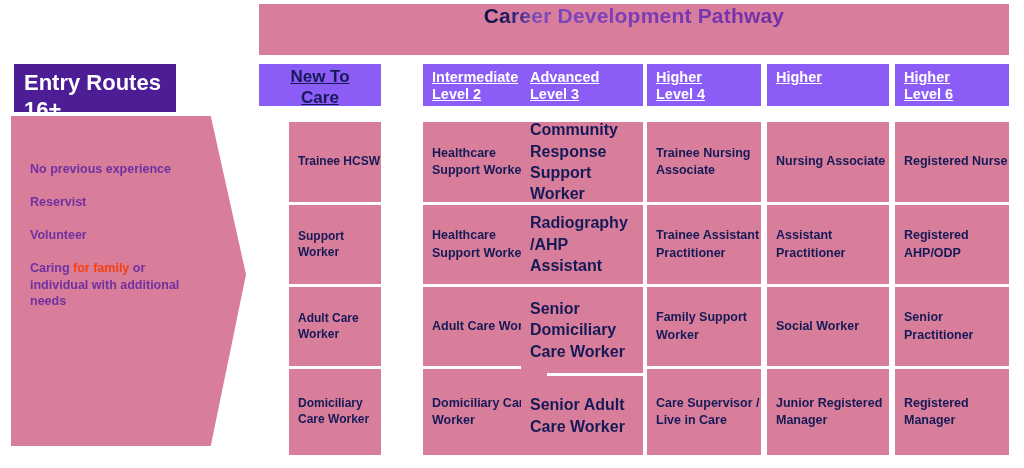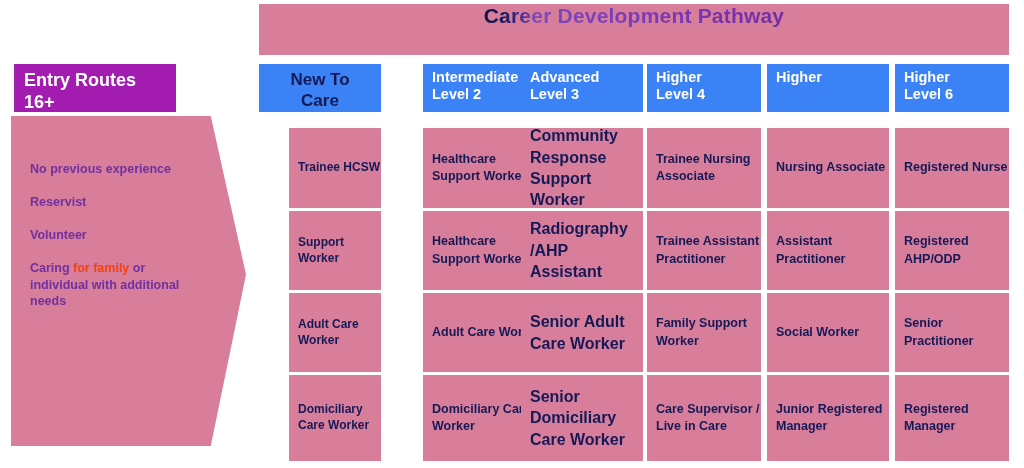--- a/index.html
+++ b/index.html
@@ -39,23 +39,23 @@
     -webkit-text-fill-color: transparent;
   }
 
   
   #entry-header {
     position: absolute;
     left: 14px;
     top: 64px;
     width: 162px;
     height: 48px;
-    background: #a21caf;
+    background: #4c1d95;
     color: #ffffff;
-    font-size: 18px;
+    font-size: 22px;
     font-weight: bold;
     line-height: 1.22;
     padding: 6px 0 0 10px;
     box-sizing: border-box;
   }
 
   
   #entry-panel {
     position: absolute;
     left: 11px;
@@ -82,28 +82,29 @@
   #entry-list .entry-item { margin-bottom: 16px; }
   #entry-list .entry-item:last-child { margin-bottom: 0; }
   .hl-orange { color: #f4420f; }
 
   
   .col {
     position: absolute;
     top: 64px;
   }
   .col-header {
-    background: #3b82f6;
+    background: #8b5cf6;
     color: #ffffff;
     font-weight: bold;
     box-sizing: border-box;
-    height: 48px;
+    height: 42px;
     padding: 5px 0 0 9px;
     line-height: 1.2;
     font-size: 14.5px;
+    text-decoration: underline;
   }
   .col-header.center-navy {
     color: #151a57;
     text-align: center;
     padding: 5px 0 0 0;
     font-size: 17px;
     display: flex;
     flex-direction: column;
     justify-content: center;
   }
@@ -187,22 +188,22 @@
   <div class="cell r3">Domiciliary Care Worker</div>
 </div>
 
 <div class="col col-adv" id="col-2">
   <div class="col-header">
     <div>Advanced</div>
     <div>Level 3</div>
   </div>
   <div class="cell r0">Community Response Support Worker</div>
   <div class="cell r1">Radiography /AHP Assistant</div>
+  <div class="cell r3">Senior Domiciliary Care Worker</div>
   <div class="cell r2">Senior Adult Care Worker</div>
-  <div class="cell r3">Senior Domiciliary Care Worker</div>
 </div>
 
 <div class="col" id="col-3">
   <div class="col-header">
     <div>Higher</div>
     <div>Level 4</div>
   </div>
   <div class="cell r0">Trainee Nursing Associate</div>
   <div class="cell r1">Trainee Assistant Practitioner</div>
   <div class="cell r2">Family Support Worker</div>

